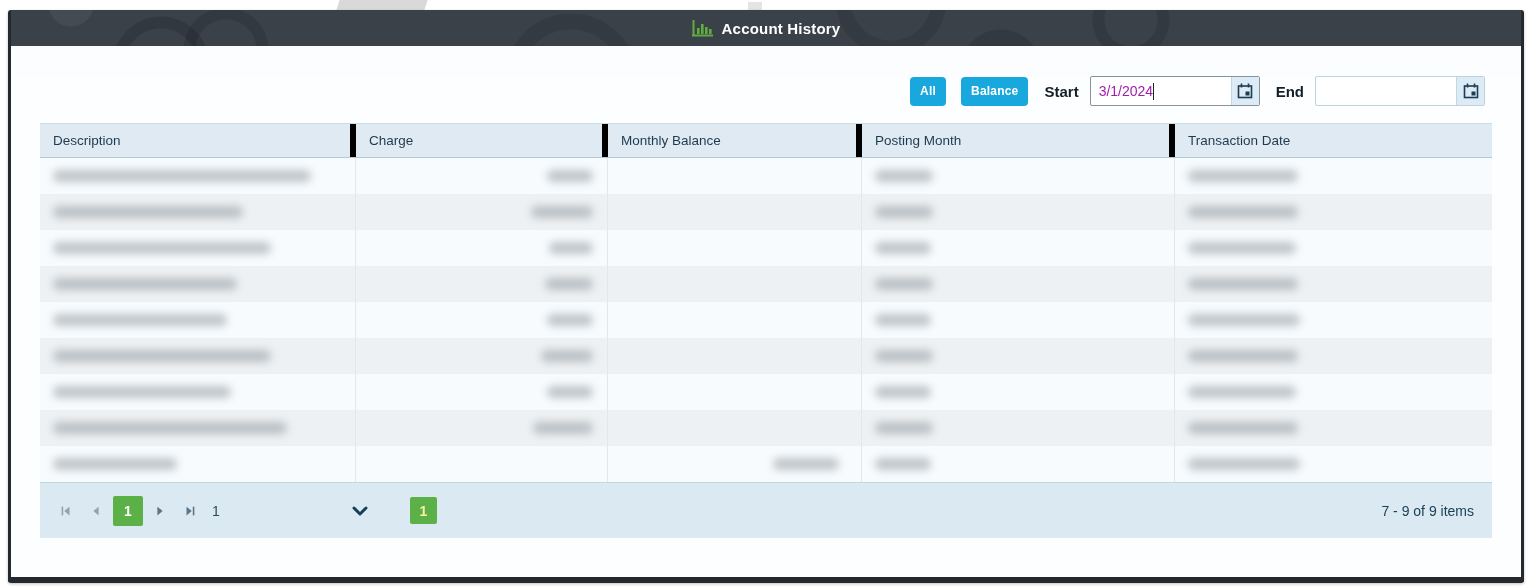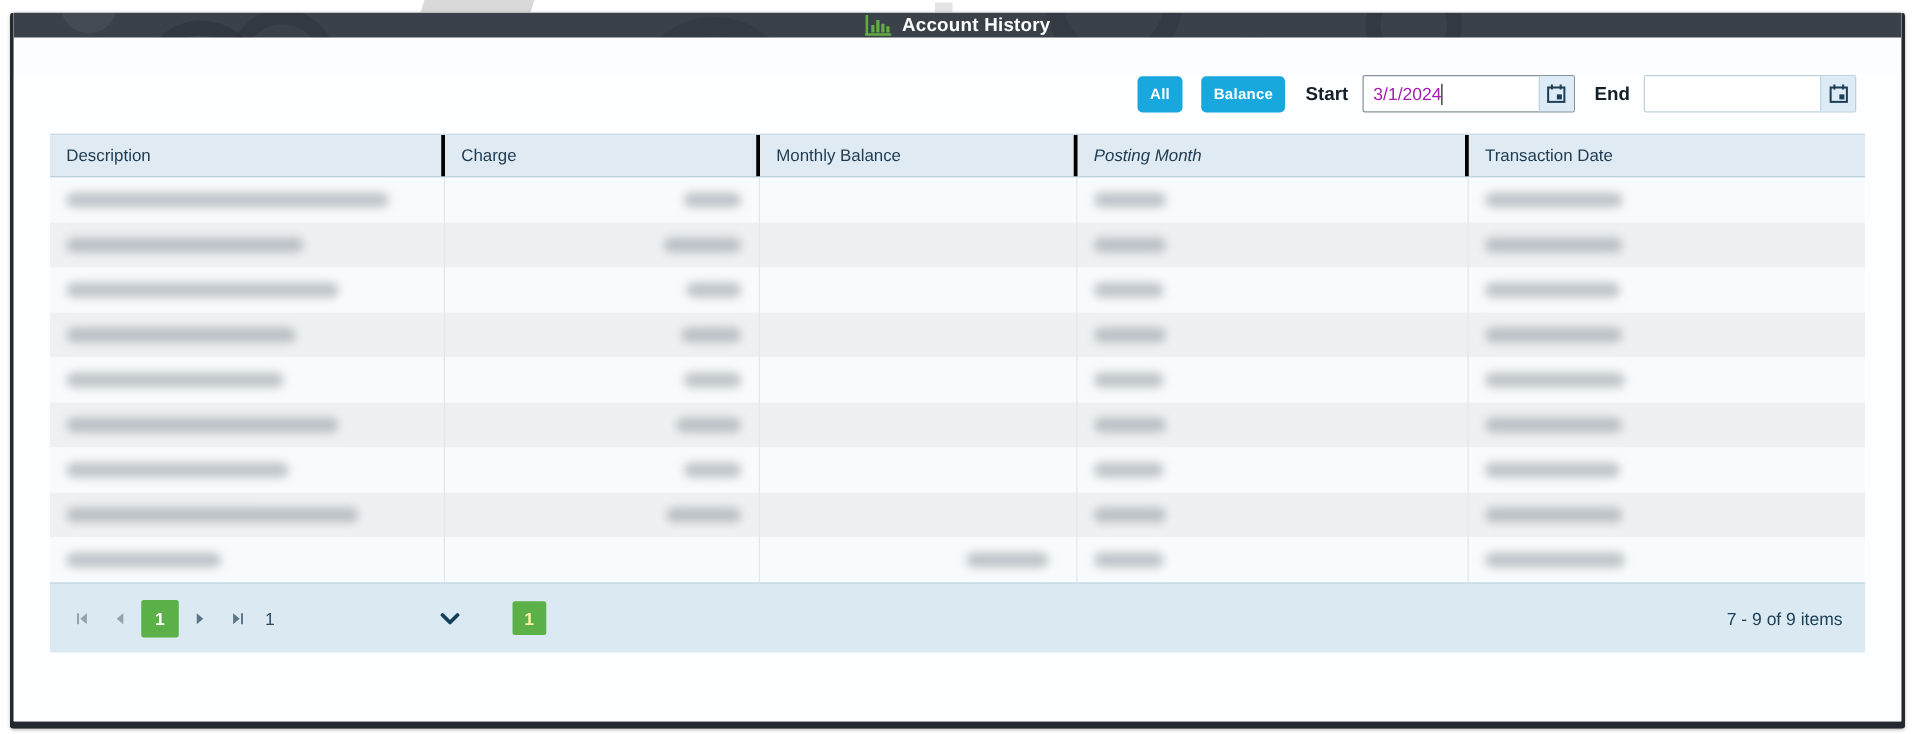--- a/index.html
+++ b/index.html
@@ -12,21 +12,21 @@
 
   .window {
     position:absolute; left:8px; top:10px; width:1516px; height:573px;
     border:3px solid #23292f; border-bottom-width:6px; border-top:none;
     border-radius:3px; background:#fbfdfe; overflow:hidden;
     box-shadow:0 1px 3px rgba(0,0,0,.25);
   }
 
   
   .app-header {
-    height:20px; background:#3a4149; position:relative; overflow:hidden;
+    height:36px; background:#3a4149; position:relative; overflow:hidden;
     display:flex; align-items:center; justify-content:center; gap:9px;
   }
   .app-header::before { content:""; position:absolute; inset:0; pointer-events:none;
     background:
       radial-gradient(circle at 150px 55px, transparent 36px, rgba(0,0,0,.14) 37px 48px, transparent 49px),
       radial-gradient(circle at 215px 40px, transparent 30px, rgba(0,0,0,.12) 31px 42px, transparent 43px),
       radial-gradient(circle at 560px 70px, transparent 50px, rgba(0,0,0,.10) 51px 66px, transparent 67px),
       radial-gradient(circle at 880px -10px, transparent 40px, rgba(0,0,0,.10) 41px 55px, transparent 56px),
       radial-gradient(circle at 990px 60px, rgba(0,0,0,.13) 0 40px, transparent 41px),
       radial-gradient(circle at 1120px 10px, transparent 26px, rgba(0,0,0,.12) 27px 38px, transparent 39px),
@@ -60,24 +60,24 @@
   .cal-btn {
     width:28px; display:flex; align-items:center; justify-content:center;
     background:#dcebf5; border-left:1px solid #c3d7e2; cursor:pointer;
   }
 
   
   .grid { margin:17px 0 0 29px; width:1452px; }
   .thead { display:flex; height:35px; background:#dfeaf2; border-top:1px solid #ccdde7; border-bottom:1px solid #b3c9d6; }
   .th {
     display:flex; align-items:center; padding-left:13px; font-size:13.5px; color:#1e3a50;
-    border-right:3px solid #000000; cursor:pointer;
+    border-right:6px solid #000000; cursor:pointer;
   }
   .th:last-child { border-right:none; }
-  .c0{width:316px;} .c1{width:252px;} .c2{width:254px;} .c3{width:313px;font-style:italic;} .c4{width:317px;}
+  .c0{width:316px;} .c1{width:252px;} .c2{width:254px;} .c3{width:313px;} .c4{width:317px;}
   .tbody {}
   .trow { display:flex; height:36px; background:#f8fbfd; }
   .trow.alt { background:#eef1f3; }
   .tcell { display:flex; align-items:center; padding-left:13px; border-right:1px solid #e0e8ee; }
   .tcell:last-child { border-right:none; }
   .tcell.num { justify-content:flex-end; padding-right:14px; padding-left:0; }
   .tcell.c2.num { padding-right:22px; }
   .redact { height:12px; border-radius:6px; background:#8e979e; opacity:.55; filter:blur(4px); }
 
   

